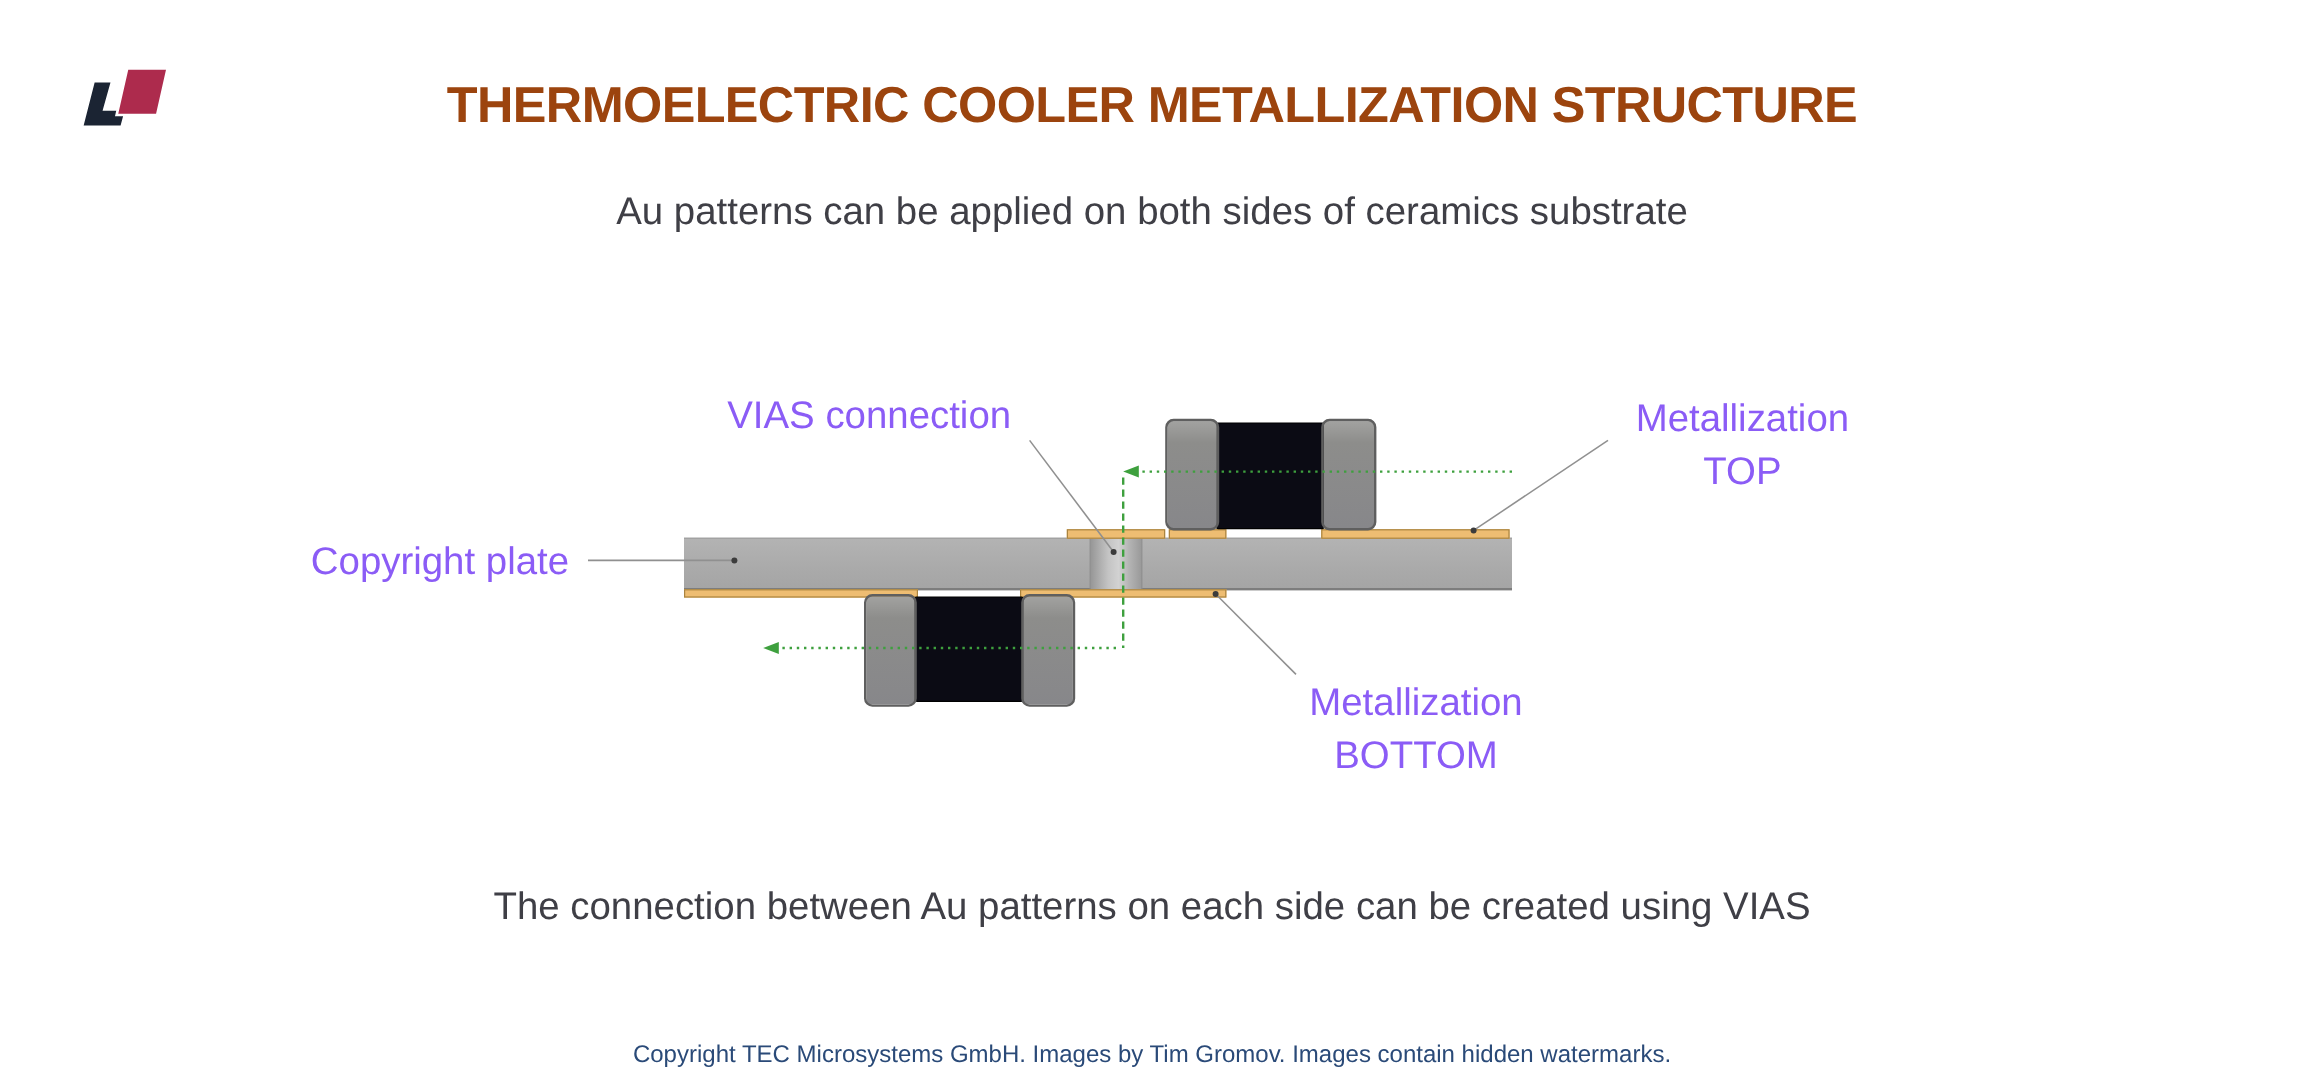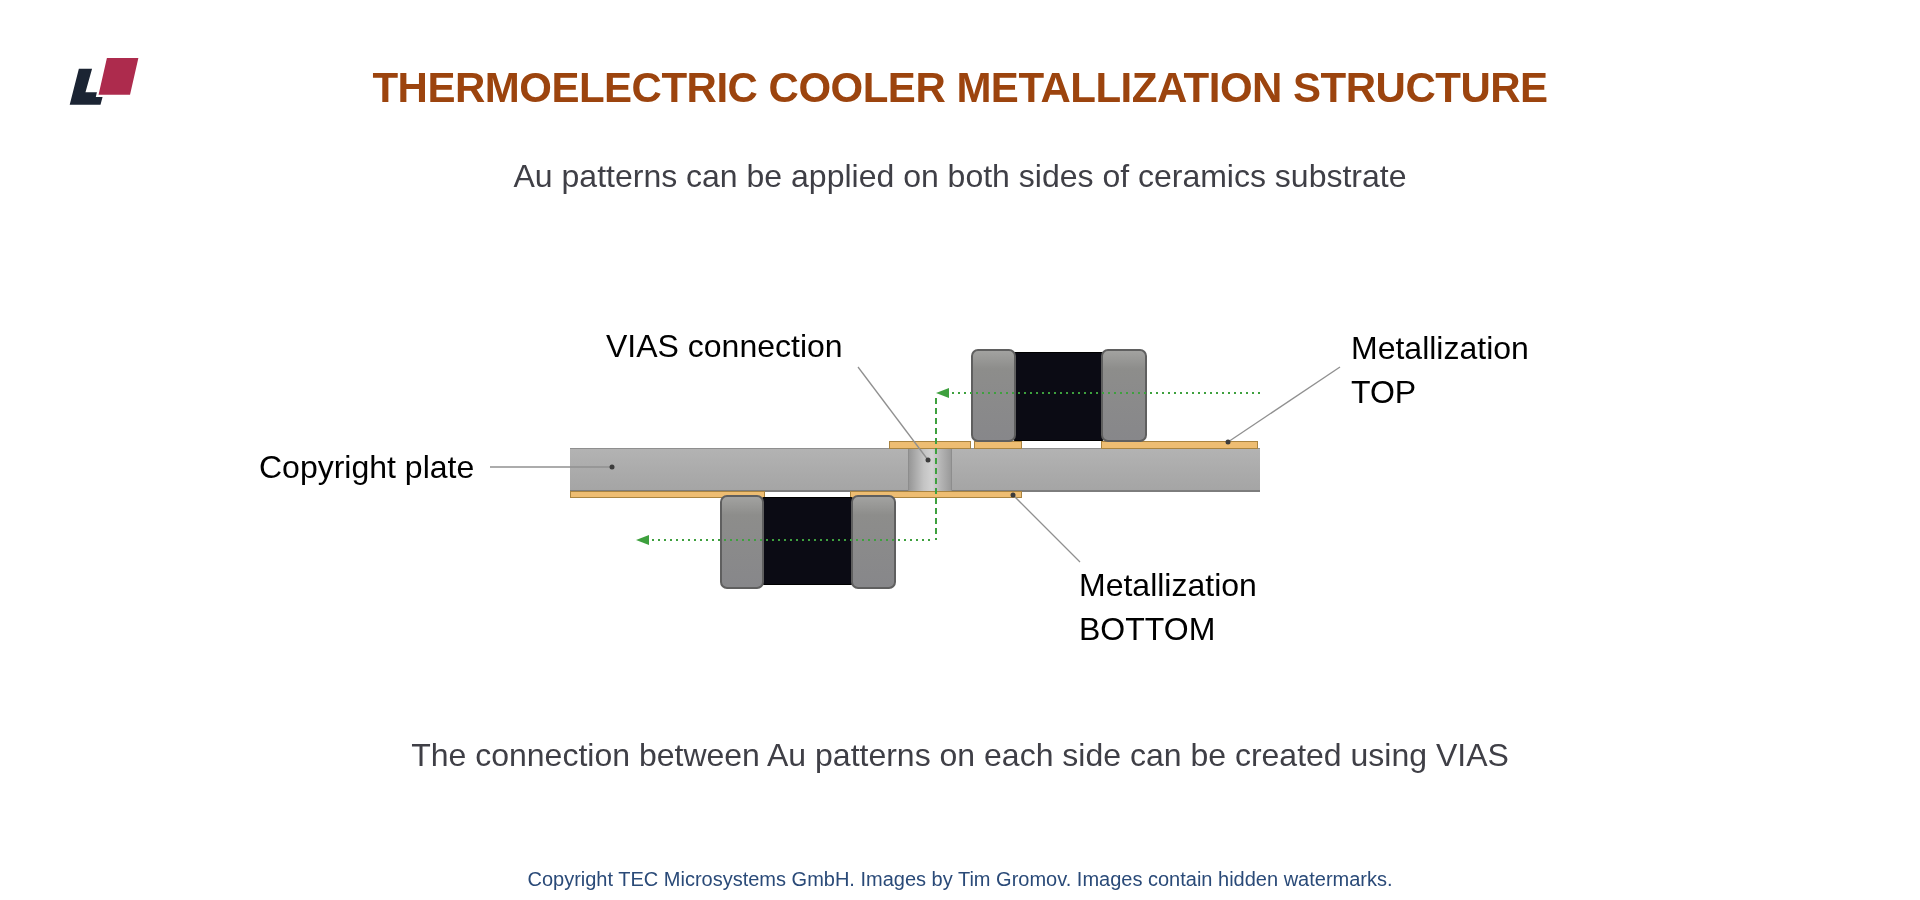--- a/index.html
+++ b/index.html
@@ -18,23 +18,23 @@
   }
   .statement{
     left:0;top:737px;width:1920px;text-align:center;
     font-size:32px;color:#3f3f46;
   }
   .footer-note{
     left:0;top:868px;width:1920px;text-align:center;
     font-size:20px;color:#2a4a78;
   }
   .diagram-label{
-    font-size:32px;color:#000000;line-height:1.1;white-space:nowrap;
+    font-size:32px;color:#8b5cf6;line-height:1.1;white-space:nowrap;
   }
-  .diagram-label.two-line{line-height:44px;white-space:normal;}
+  .diagram-label.two-line{line-height:44px;text-align:center;white-space:normal;}
   
   .plate{
     left:570px;top:448px;width:690px;height:44px;box-sizing:border-box;
     background:linear-gradient(180deg,#b3b3b3 0%,#aaaaaa 60%,#a5a5a5 100%);
     border-top:1px solid #8f8f8f;border-bottom:2px solid #7d7d7d;
   }
   .via{
     left:908px;top:448px;width:44px;height:44px;box-sizing:border-box;
     background:linear-gradient(90deg,#979797 0%,#c4c4c4 35%,#d2d2d2 55%,#b5b5b5 75%,#9a9a9a 100%);
     border-left:1px solid #8d8d8d;border-right:1px solid #8d8d8d;

